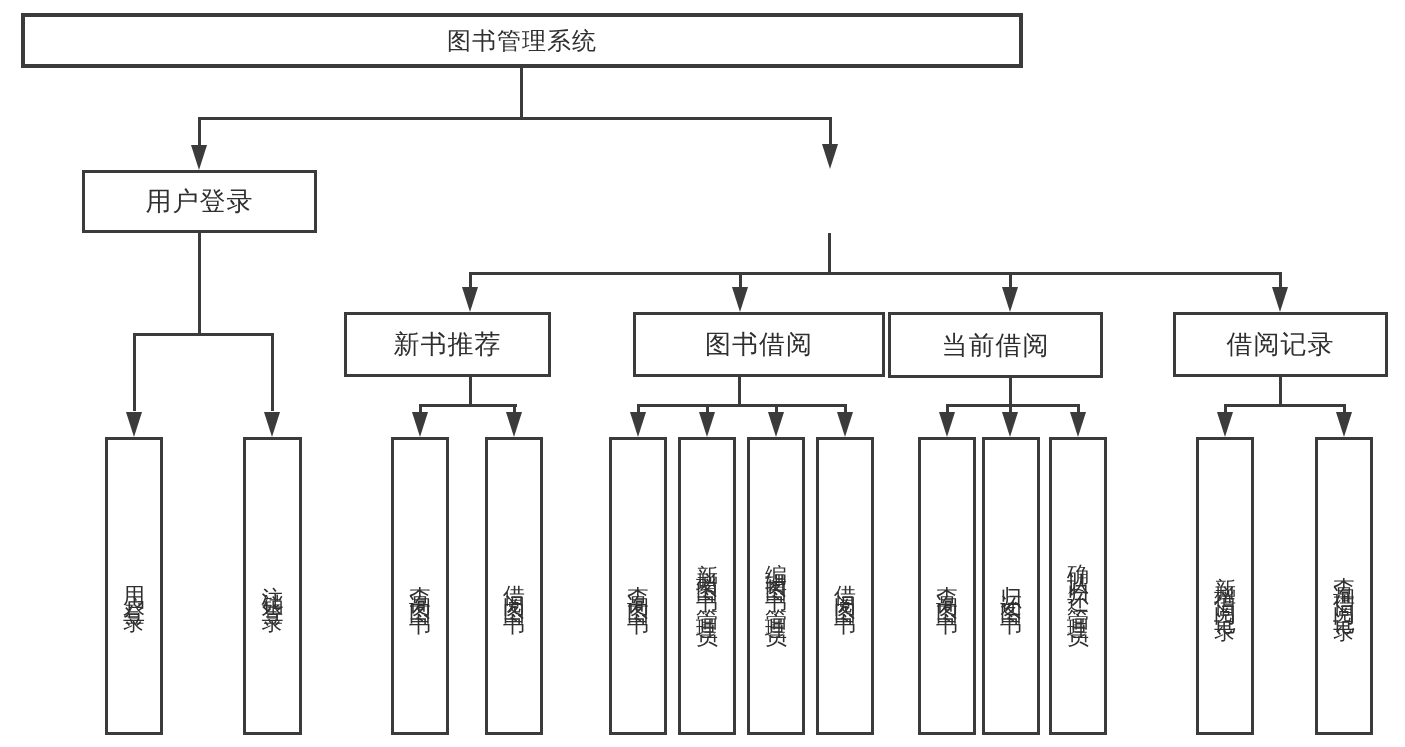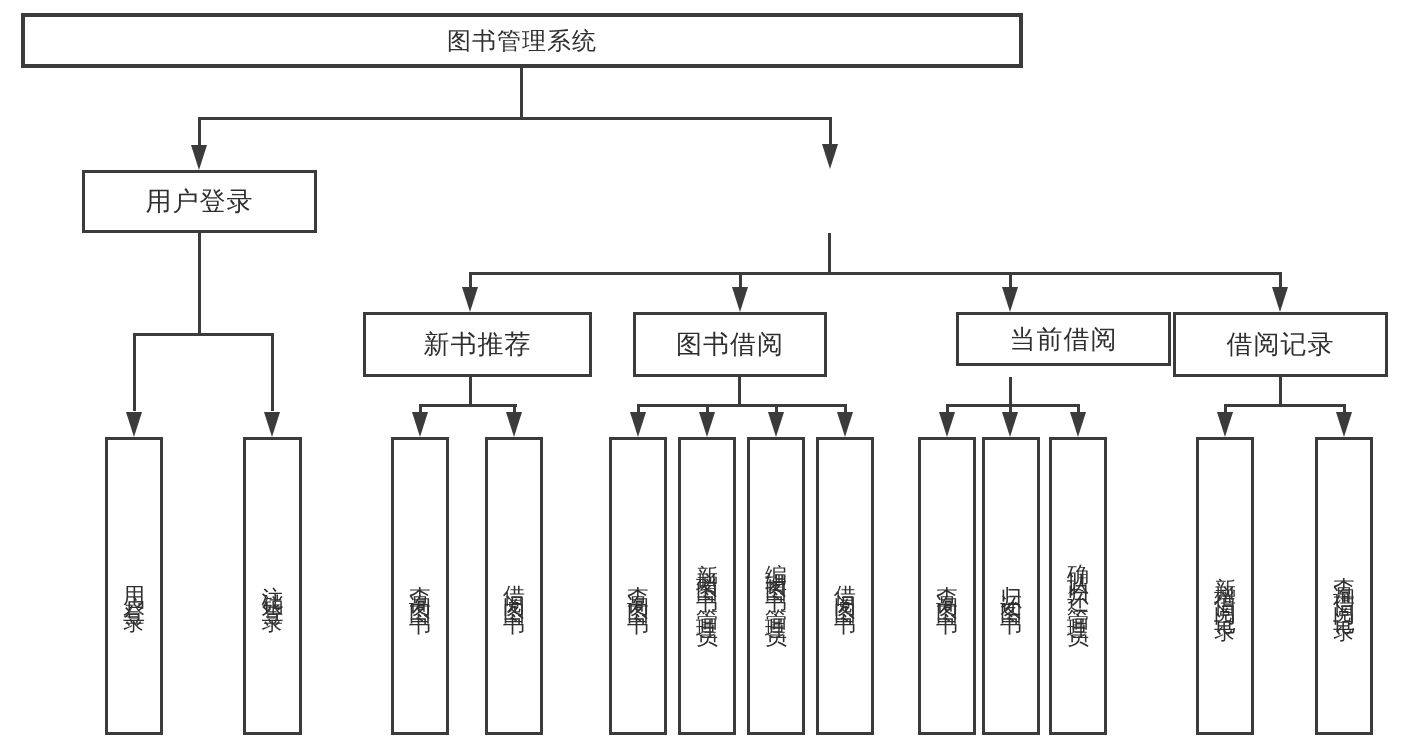--- a/index.html
+++ b/index.html
@@ -60,27 +60,27 @@
   <div class="l" style="left:469px;top:272px;width:813px;height:3px"></div>
   <div class="l" style="left:469px;top:272px;width:3px;height:16px"></div>
   <div class="l" style="left:739px;top:272px;width:3px;height:16px"></div>
   <div class="l" style="left:1009px;top:272px;width:3px;height:16px"></div>
   <div class="l" style="left:1279px;top:272px;width:3px;height:16px"></div>
   <div class="ar" style="left:462px;top:287px"></div>
   <div class="ar" style="left:732px;top:287px"></div>
   <div class="ar" style="left:1002px;top:287px"></div>
   <div class="ar" style="left:1272px;top:287px"></div>
 
-  <div class="box" style="left:363px;top:312px;width:229px;height:65px">
+  <div class="box" style="left:344px;top:312px;width:207px;height:65px">
     <span class="hlabel">新书推荐</span>
   </div>
-  <div class="box" style="left:633px;top:312px;width:194px;height:65px">
+  <div class="box" style="left:633px;top:312px;width:252px;height:65px">
     <span class="hlabel">图书借阅</span>
   </div>
-  <div class="box" style="left:956px;top:312px;width:215px;height:54px">
+  <div class="box" style="left:888px;top:312px;width:215px;height:66px">
     <span class="hlabel">当前借阅</span>
   </div>
   <div class="box" style="left:1173px;top:312px;width:215px;height:65px">
     <span class="hlabel">借阅记录</span>
   </div>
 
   <div class="l" style="left:469px;top:377px;width:3px;height:30px"></div>
   <div class="l" style="left:419px;top:404px;width:98px;height:3px"></div>
   <div class="l" style="left:419px;top:404px;width:3px;height:12px"></div>
   <div class="l" style="left:513px;top:404px;width:3px;height:12px"></div>

